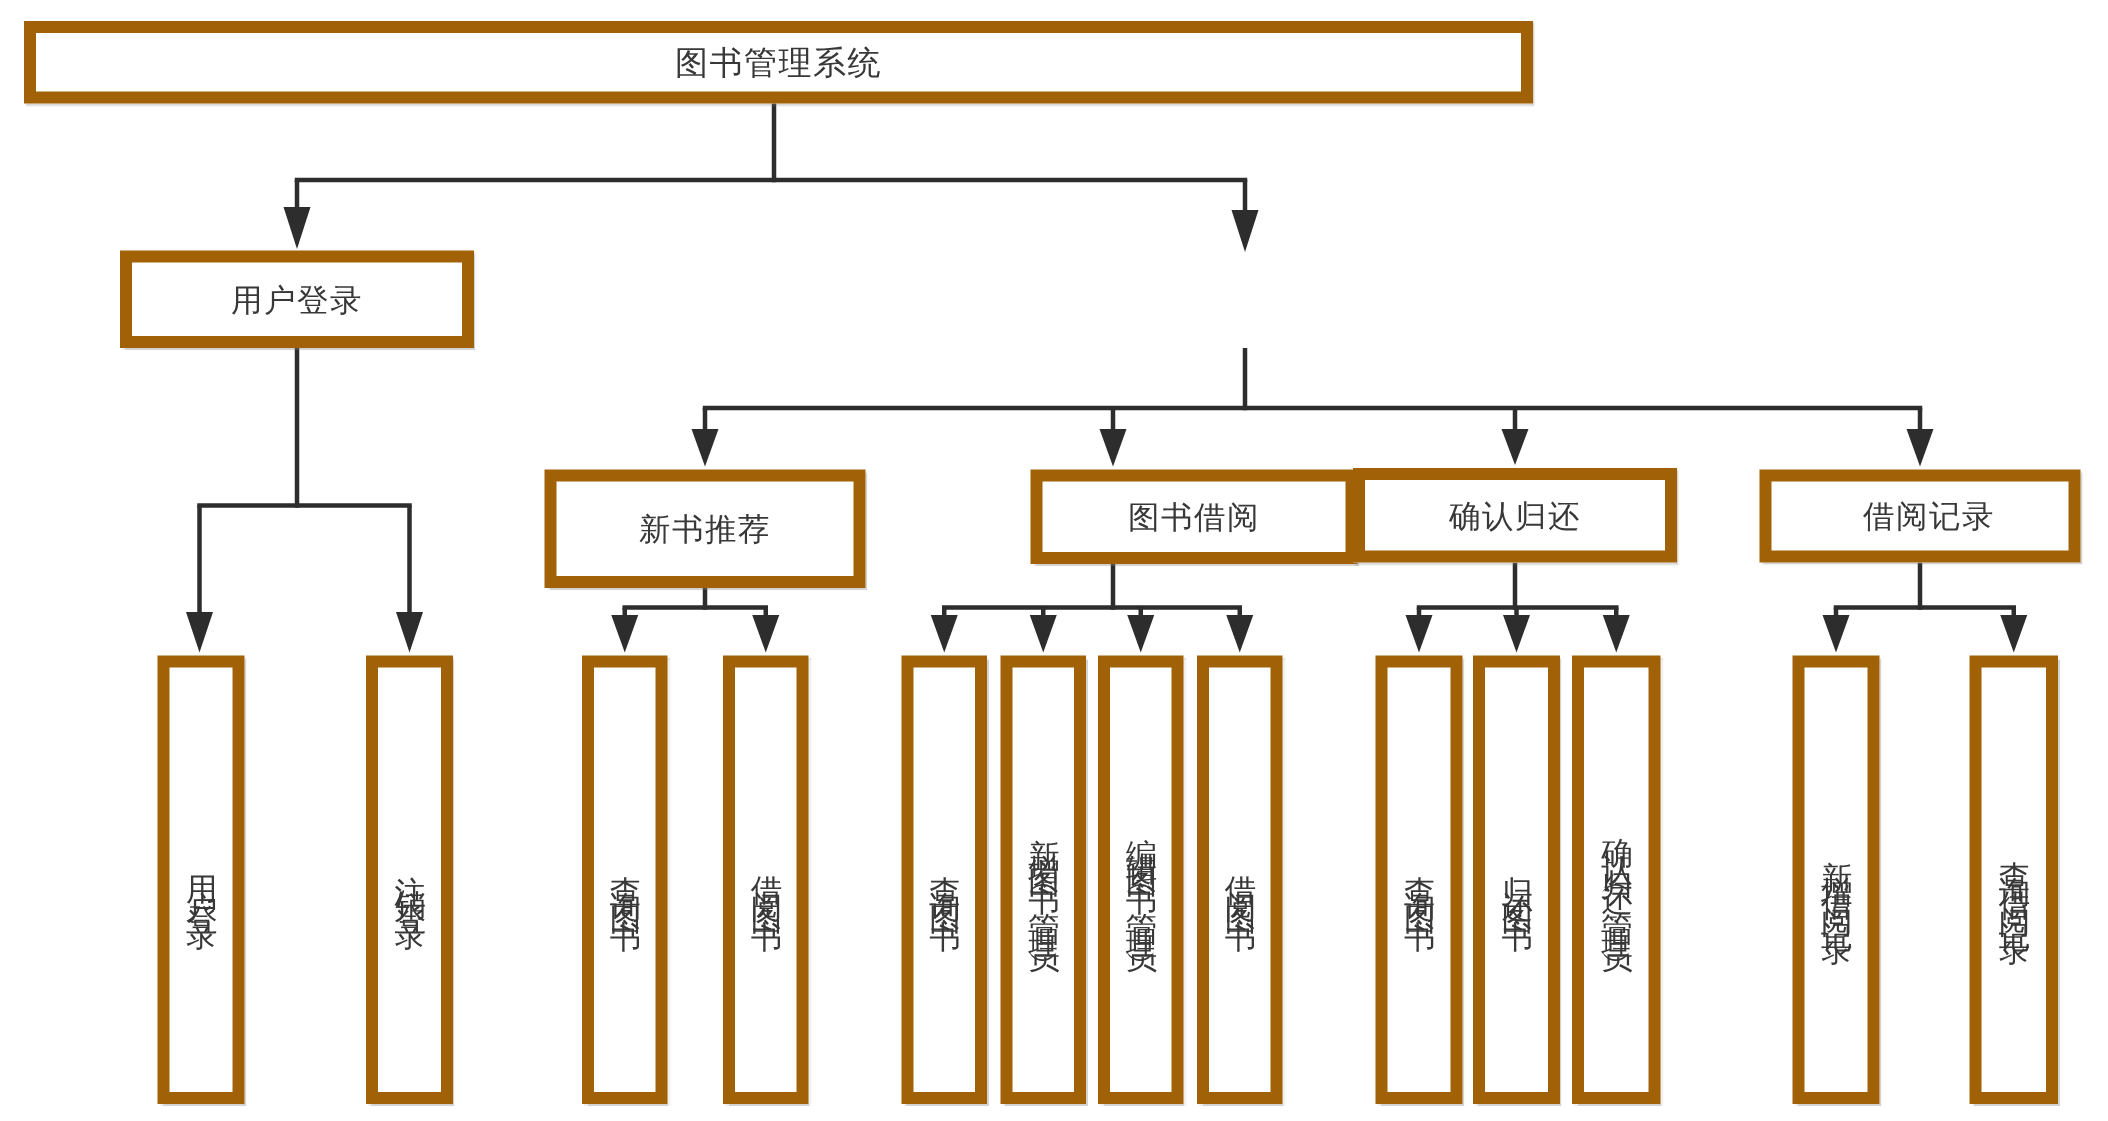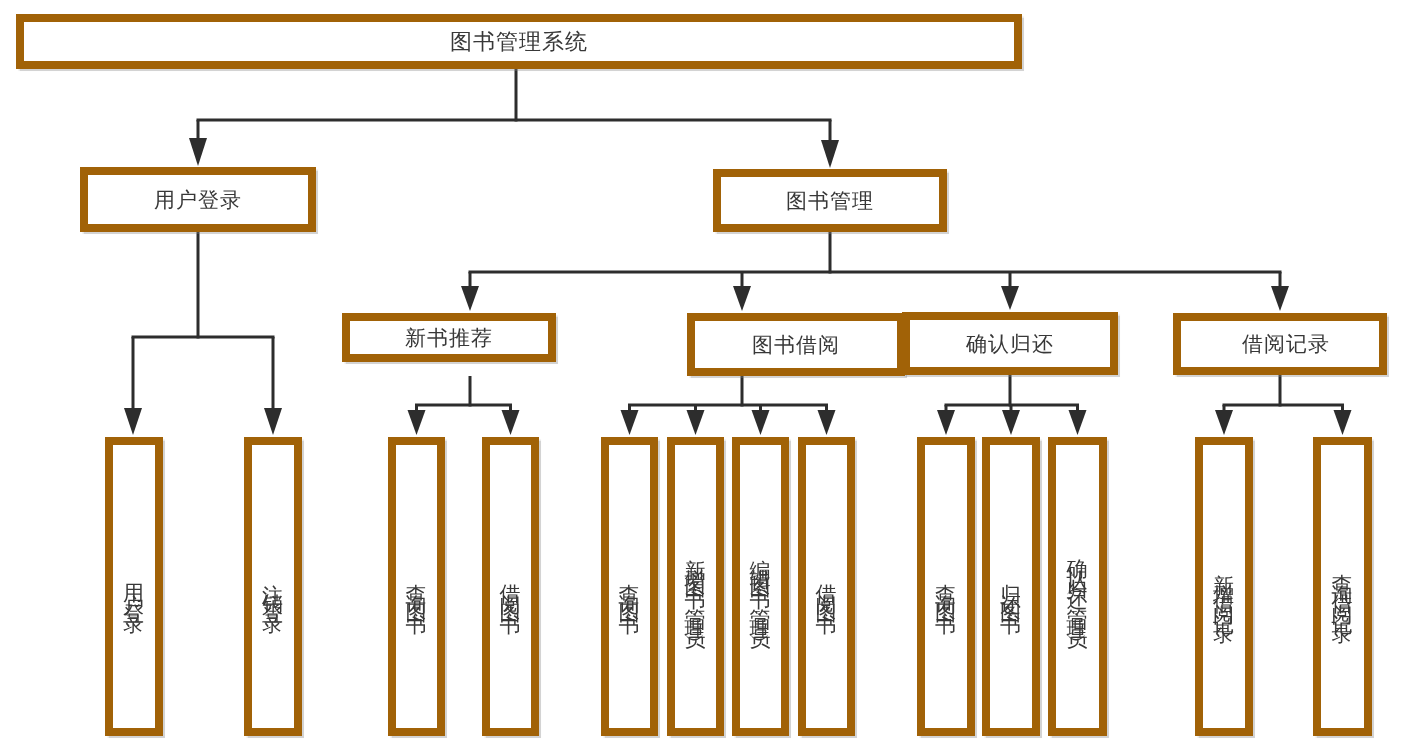--- a/index.html
+++ b/index.html
@@ -125,23 +125,22 @@
       <line x1="1224" y1="405" x2="1224" y2="412"></line>
       <polygon points="1215,410 1233,410 1224,435" stroke="none"></polygon>
       <line x1="1342.5" y1="405" x2="1342.5" y2="412"></line>
       <polygon points="1333.5,410 1351.5,410 1342.5,435" stroke="none"></polygon>
     </g>
   </svg>
 
   <div class="box h" style="left:16px; top:14px; width:1006px; height:55px; font-size:22px;">图书管理系统</div>
 
   <div class="box h" style="left:80px; top:167px; width:236px; height:65px;">用户登录</div>
-  <div class="box h" style="left:713px; top:169px; width:234px; height:63px;">图书管理</div>
 
-  <div class="box h" style="left:342px; top:313px; width:214px; height:49px;">新书推荐</div>
+  <div class="box h" style="left:363px; top:313px; width:214px; height:79px;">新书推荐</div>
   <div class="box h" style="left:649px; top:313px; width:218px; height:63px;margin-left:38px;">图书借阅</div>
   <div class="box h" style="left:902px; top:312px; width:216px; height:63px;">确认归还</div>
   <div class="box h" style="left:1173px; top:313px; width:214px; height:62px;padding-left:12px;">借阅记录</div>
 
   <div class="box" style="left:105px; top:437px; width:58px; height:299px;">
     <span class="vtext">用户登录</span>
   </div>
   <div class="box" style="left:244px; top:437px; width:58px; height:299px;">
     <span class="vtext">注销登录</span>
   </div>

